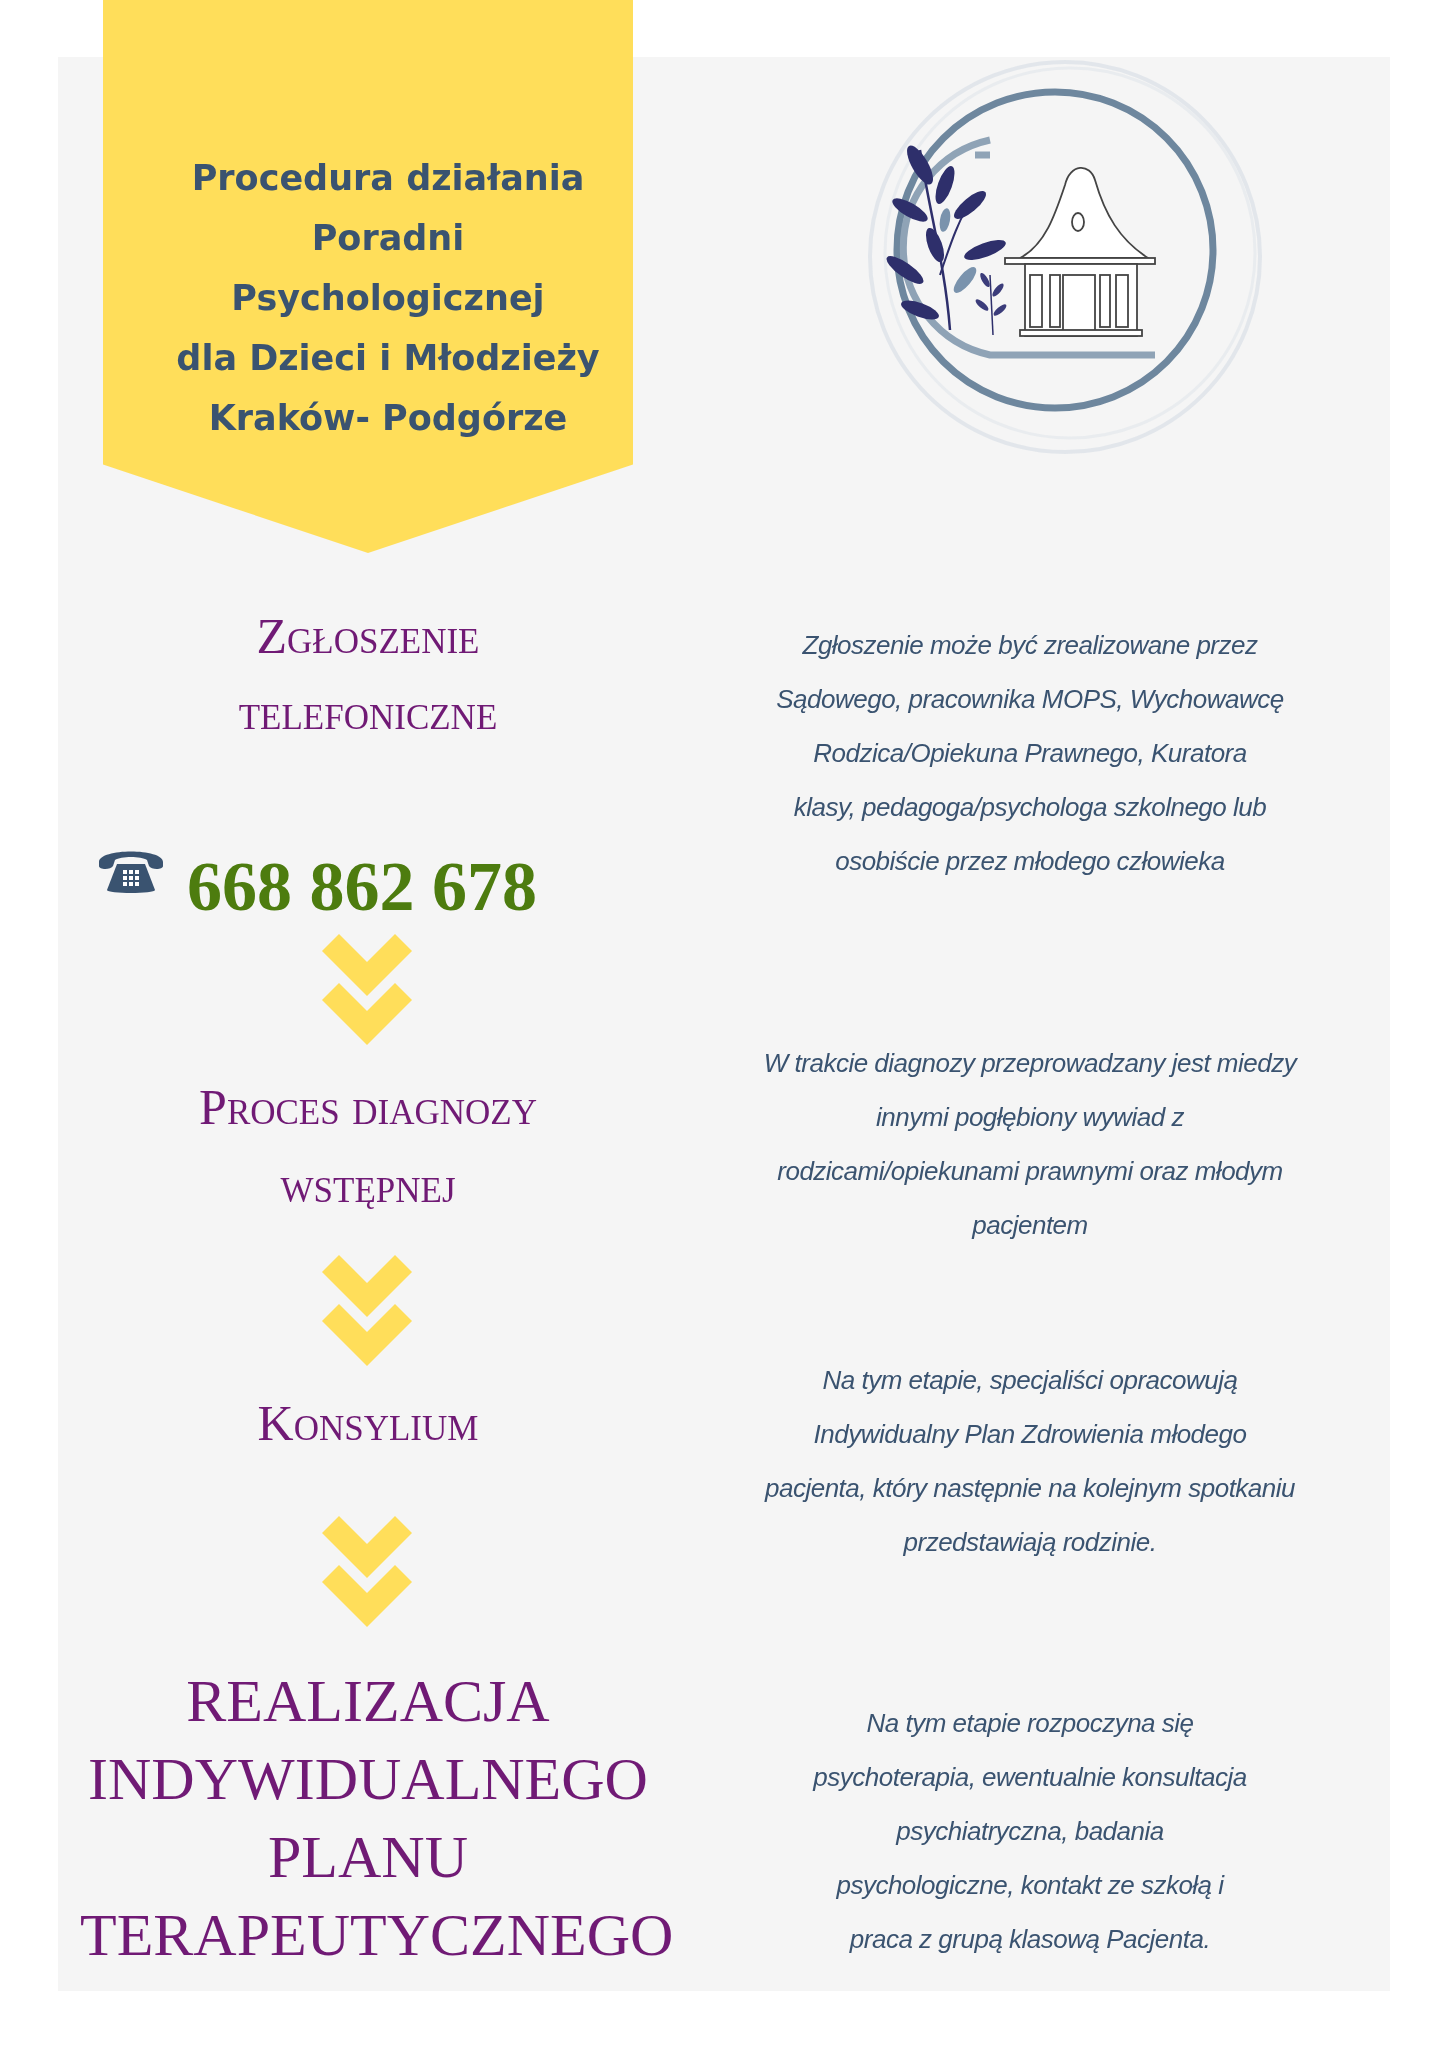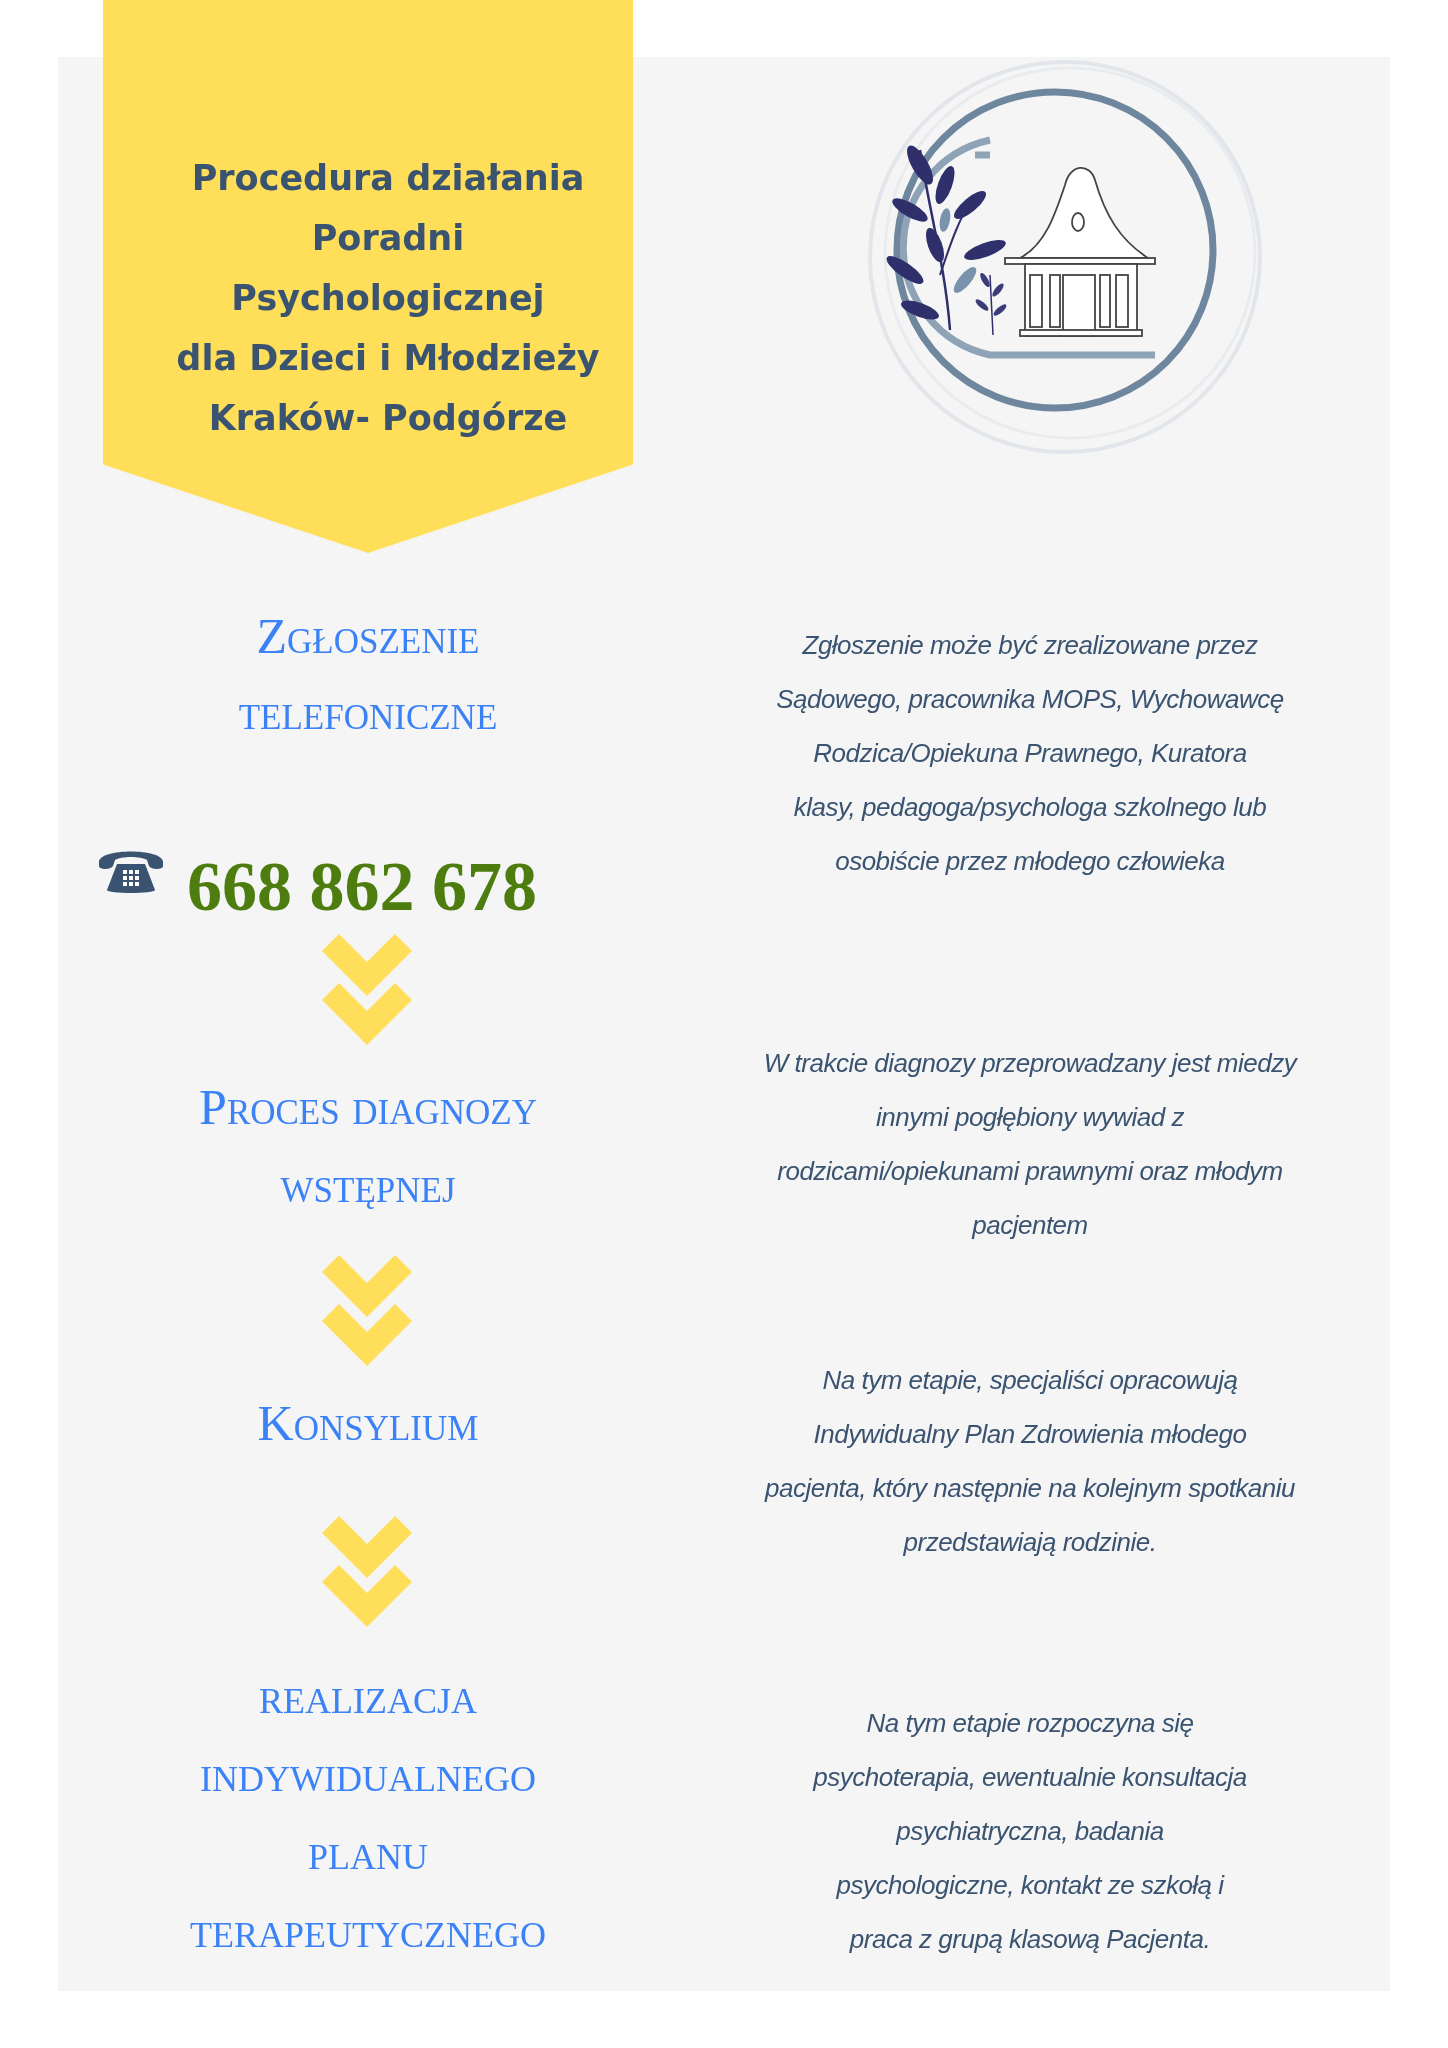--- a/index.html
+++ b/index.html
@@ -20,21 +20,21 @@
     position: absolute; left: 103px; top: 148px; width: 570px;
     text-align: center; font-family: "DejaVu Sans", sans-serif; font-weight: bold;
     font-size: 35px; line-height: 60px; color: #3a5370; letter-spacing: 0px;
   }
   .banner-title span { display: block; }
   .logo {
     position: absolute; left: 850px; top: 45px; width: 450px; height: 440px;
   }
   .step-title {
     position: absolute; text-align: center; font-family: "Liberation Serif", serif;
-    color: #3b82f6; font-weight: normal;
+    color: #701a75; font-weight: normal;
   }
   .step-title span { display: block; }
   .sc { font-variant: small-caps; }
   .desc {
     position: absolute; text-align: center; font-family: Liberation Sans, sans-serif;
     font-style: italic; color: #3a5370; font-size: 26px; line-height: 54px;
     letter-spacing: -0.5px;
   }
   .desc span { display: block; white-space: nowrap; }
   .phone {
@@ -177,21 +177,21 @@
   <span>Indywidualny Plan Zdrowienia  młodego</span>
   <span>pacjenta, który następnie na kolejnym spotkaniu</span>
   <span>przedstawiają rodzinie.</span>
 </div>
 
 <svg class="chevron" style="left:322px; top:1515px;" viewBox="0 0 90 112">
   <polygon points="0,18 17,1 45,29 73,1 90,18 45,63" fill="#ffde5a"></polygon>
   <polygon points="0,67 17,50 45,78 73,50 90,67 45,112" fill="#ffde5a"></polygon>
 </svg>
 
-<div class="step-title" style="left:80px; top:1662px; width:576px; font-size:36px; line-height:78px;">
+<div class="step-title" style="left:80px; top:1662px; width:576px; font-size:60px; line-height:78px;">
   <span>REALIZACJA</span>
   <span>INDYWIDUALNEGO</span>
   <span>PLANU</span>
   <span>TERAPEUTYCZNEGO</span>
 </div>
 
 <div class="desc" style="left:700px; top:1696px; width:660px;">
   <span>Na tym etapie rozpoczyna się</span>
   <span>psychoterapia, ewentualnie konsultacja</span>
   <span>psychiatryczna, badania</span>

